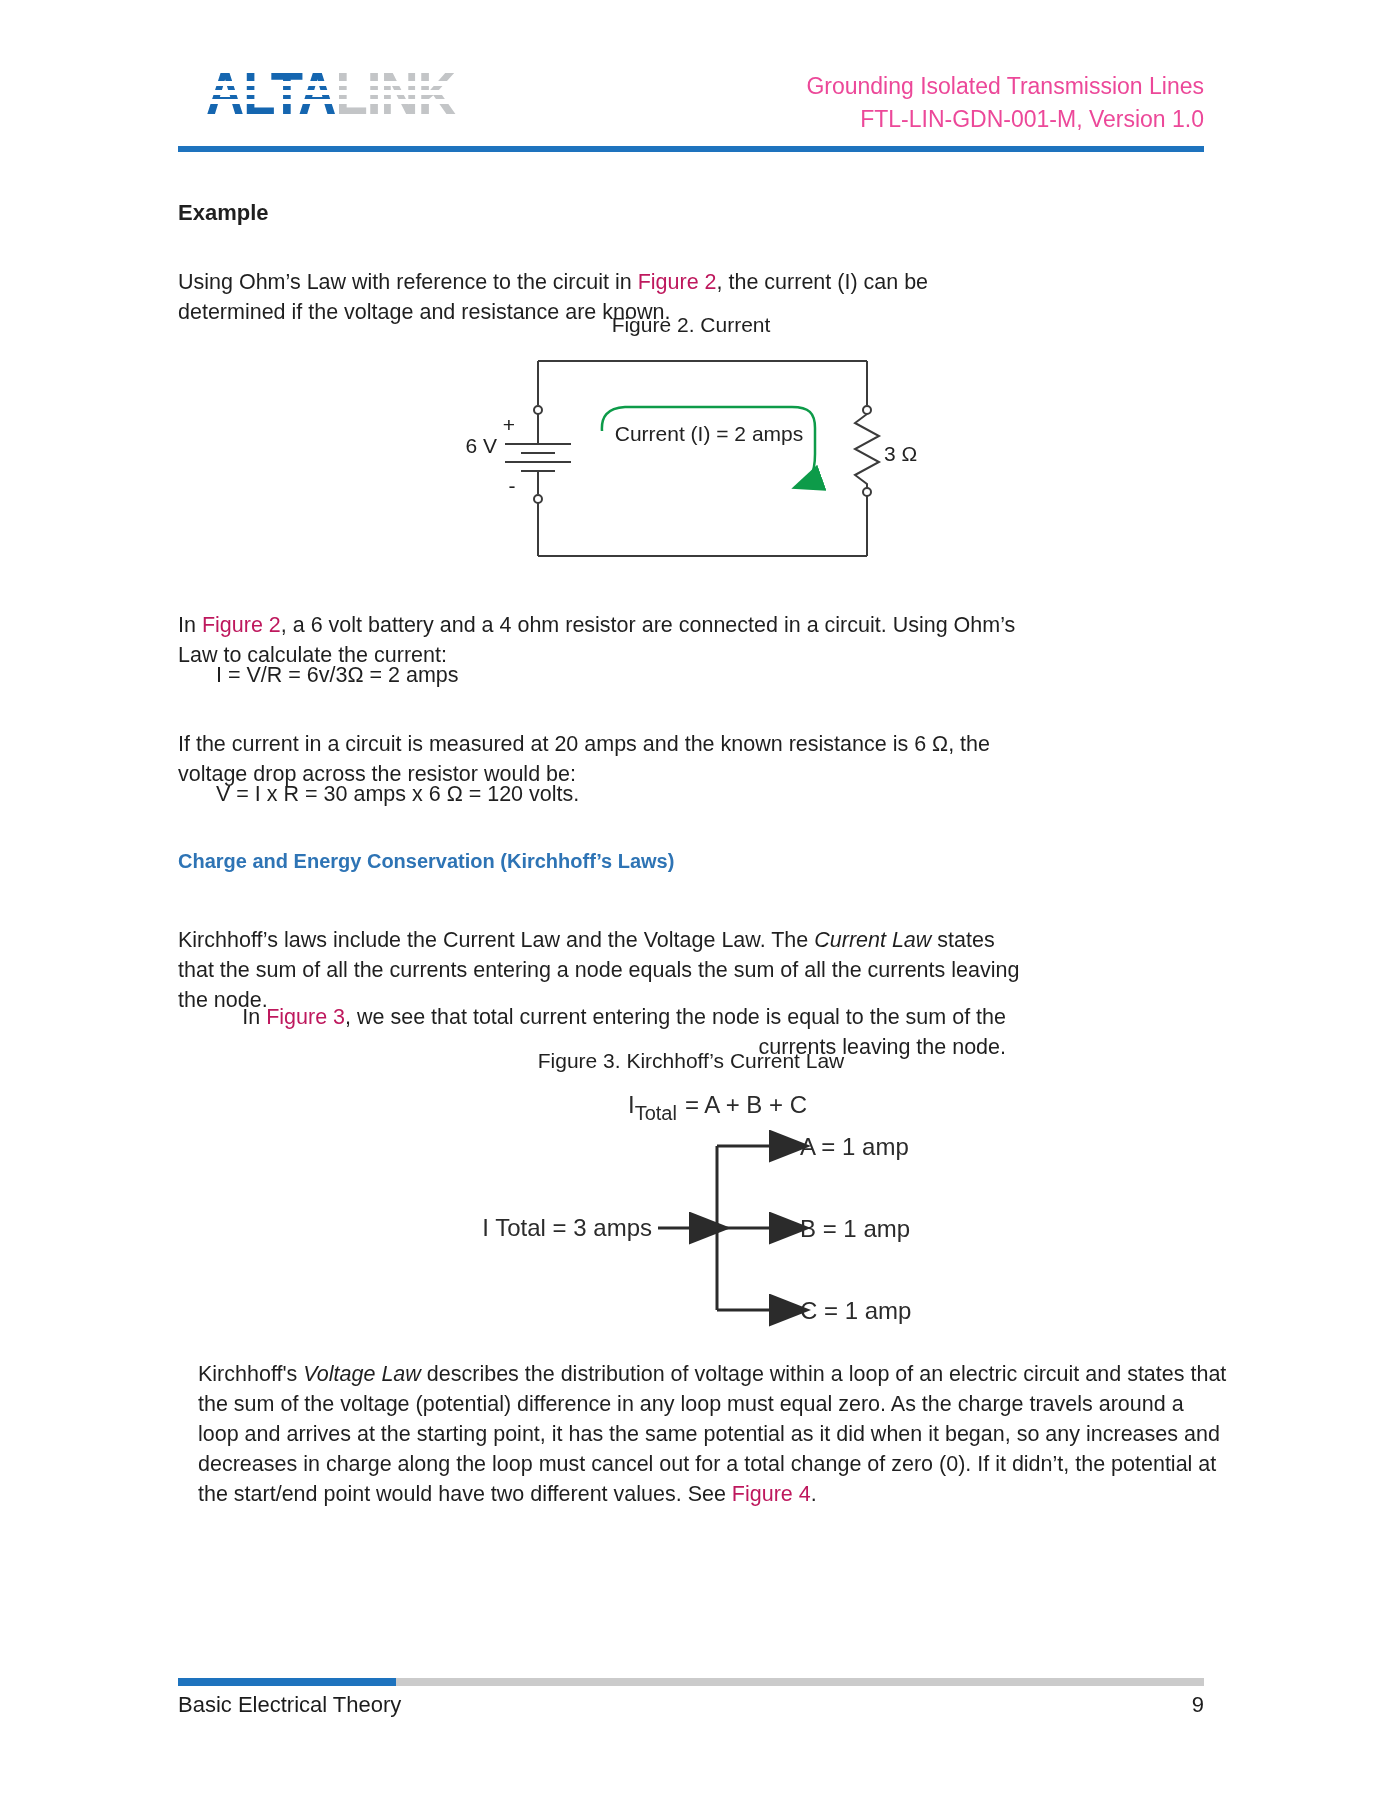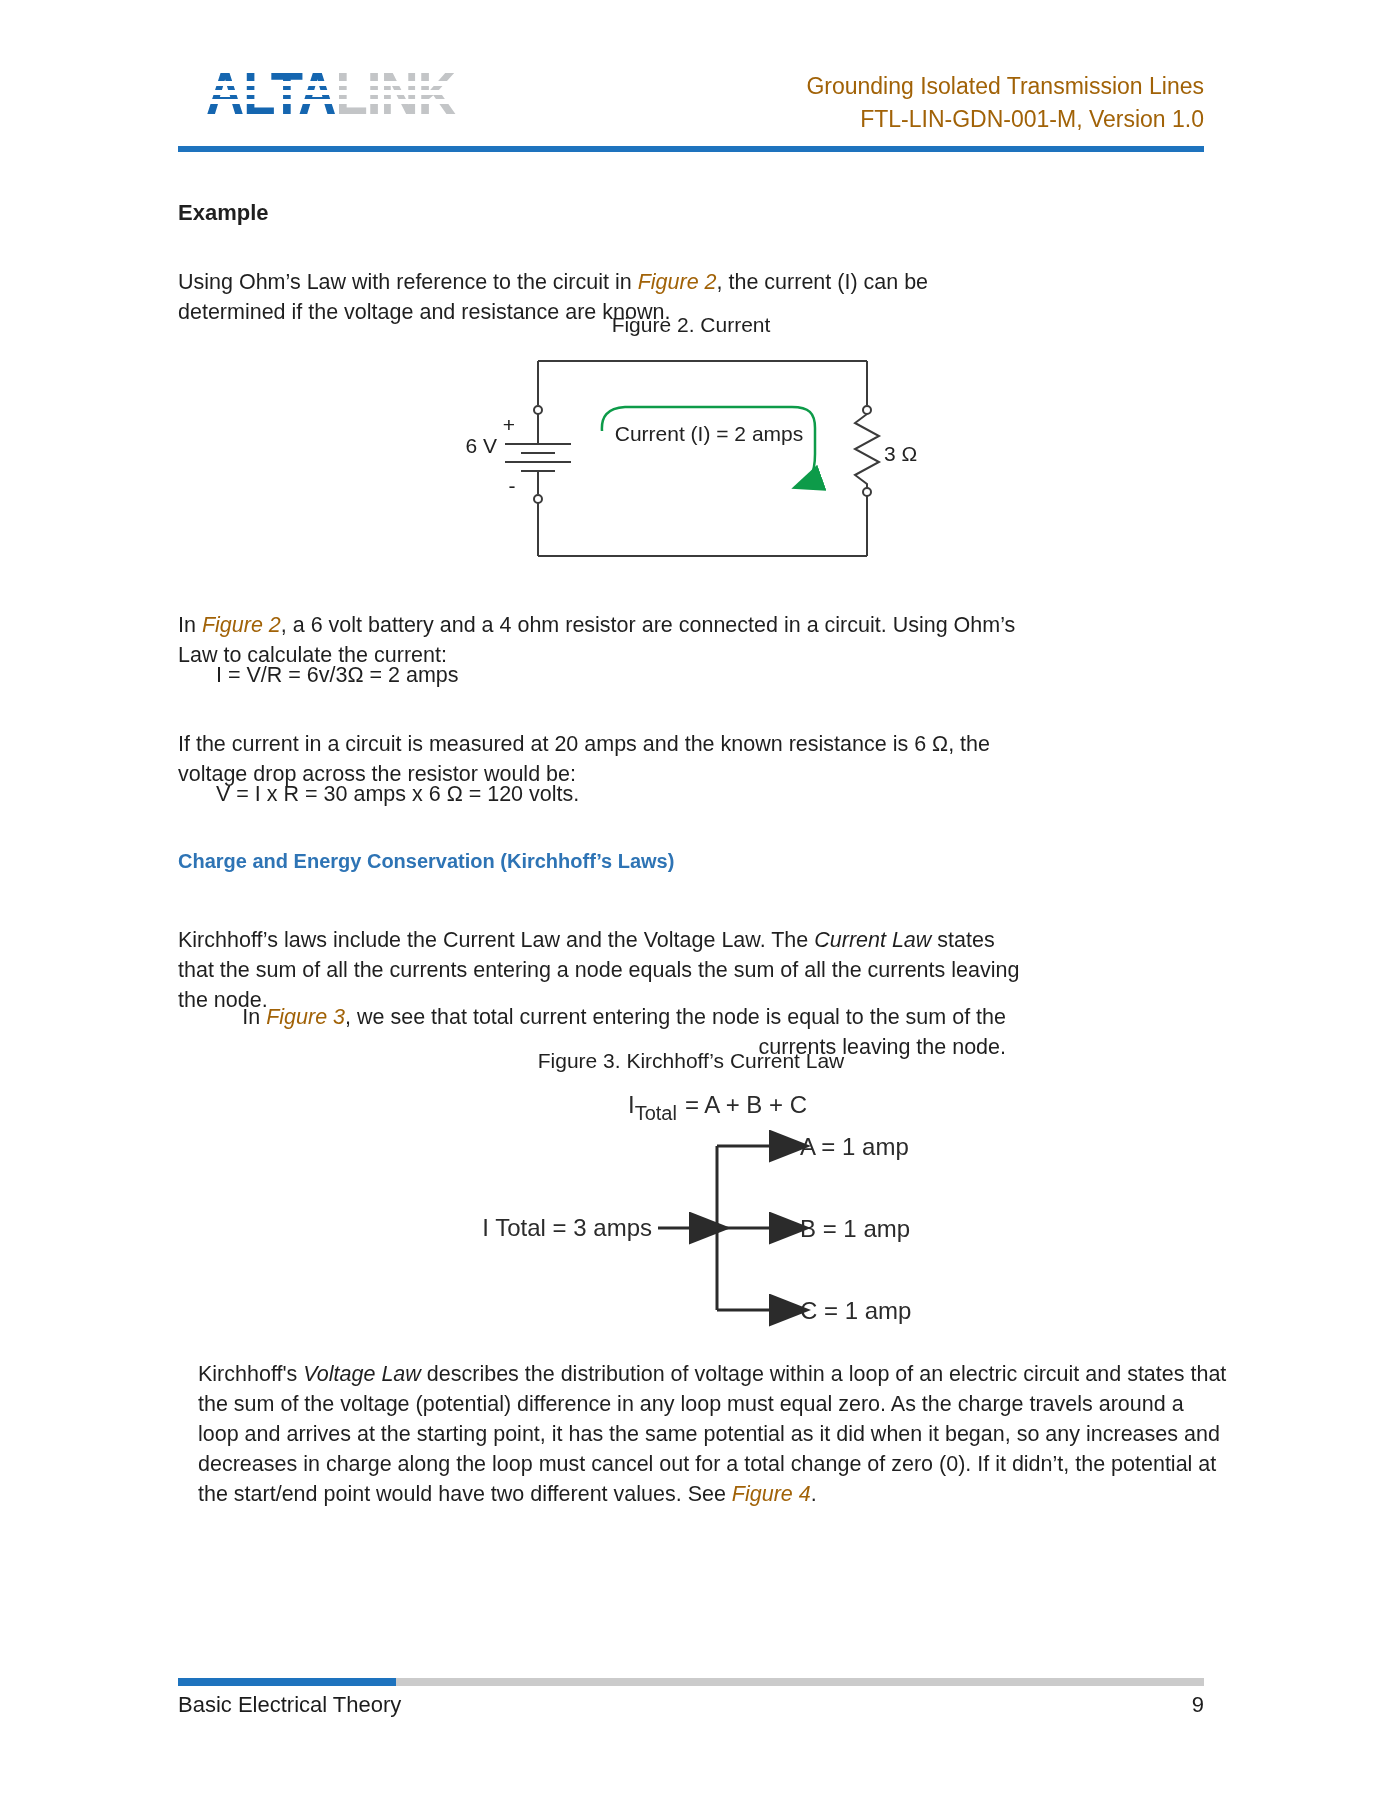--- a/index.html
+++ b/index.html
@@ -8,40 +8,40 @@
 
   
   .logo{position:absolute;left:206px;top:64px;line-height:1;white-space:nowrap;
         transform:scaleX(.88);transform-origin:left top;}
   .logo-text{font-size:60px;font-weight:700;letter-spacing:-1px;}
   .logo-alta{color:#1566B0;}
   .logo-link{color:#c3c5c7;}
   .stripe{position:absolute;left:-4px;right:-4px;height:5px;background:#fff;}
   .s1{top:17px}.s2{top:26px}.s3{top:35px}
   .hdr-right{position:absolute;right:187px;top:70px;text-align:right;
-             font-size:23px;line-height:33px;color:#a16207;}
+             font-size:23px;line-height:33px;color:#ec4899;}
   .hdr-rule{position:absolute;left:178px;top:146px;width:1026px;height:6px;background:#1E73BE;}
 
   
   .para{position:absolute;left:178px;font-size:21.5px;line-height:30px;}
   .h3{position:absolute;left:178px;top:200px;font-size:22px;font-weight:700;}
   .p1{top:245px;width:845px;}
   .p2{top:588px;width:872px;}
   .p3{top:707px;width:858px;}
   .sp1{top:903px;width:852px;}
   .sp2{top:980px;width:828px;text-align:right;}
   .vp{top:1337px;width:1032px;line-height:30px;margin-left:20px;}
   .eq{position:absolute;left:216px;font-size:21.5px;}
   .eq1{top:663px;}
   .eq2{top:782px;}
   .h2{position:absolute;left:178px;top:850px;font-size:20px;font-weight:700;color:#2E74B5;}
   .cap{position:absolute;left:178px;width:1026px;text-align:center;font-size:21px;}
   .cap2{top:313px;}
   .cap3{top:1049px;}
-  .link{color:#a16207;cursor:pointer;text-decoration:none;font-style:italic;}
+  .link{color:#be185d;cursor:pointer;text-decoration:none;}
   .it{}
 
   
   .fig2{position:absolute;left:440px;top:350px;}
   .fig3{position:absolute;left:430px;top:1085px;}
   .wire{stroke:#3b3b3b;stroke-width:2;fill:none;}
   .term{fill:#fff;stroke:#3b3b3b;stroke-width:2;}
   .greenloop{stroke:#0D9B49;stroke-width:2.5;fill:none;}
   .svgtxt{font-family:"Liberation Sans",sans-serif;font-size:21px;fill:#222;}
   .k-line{stroke:#2b2b2b;stroke-width:3;fill:none;}

